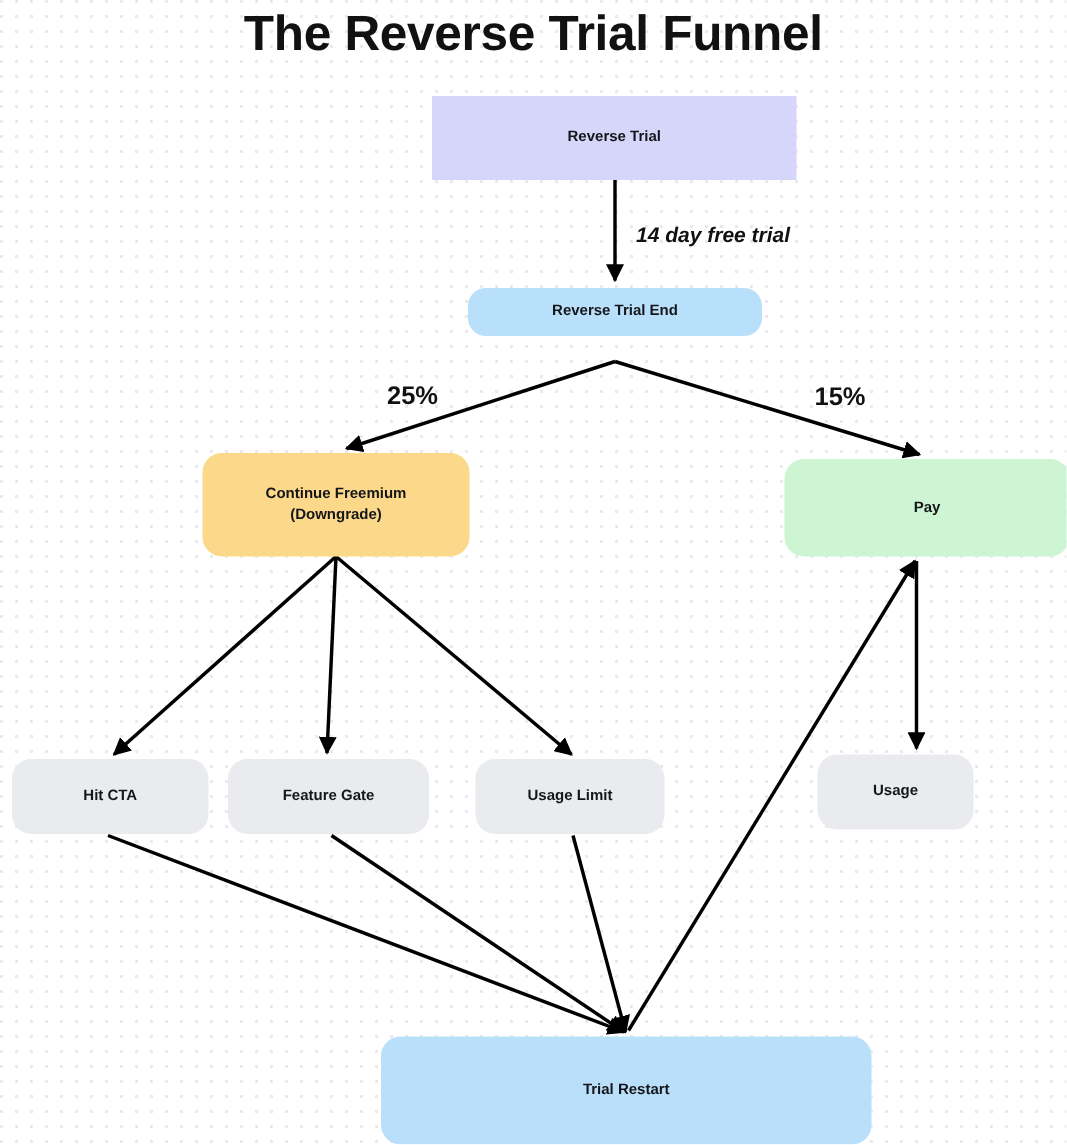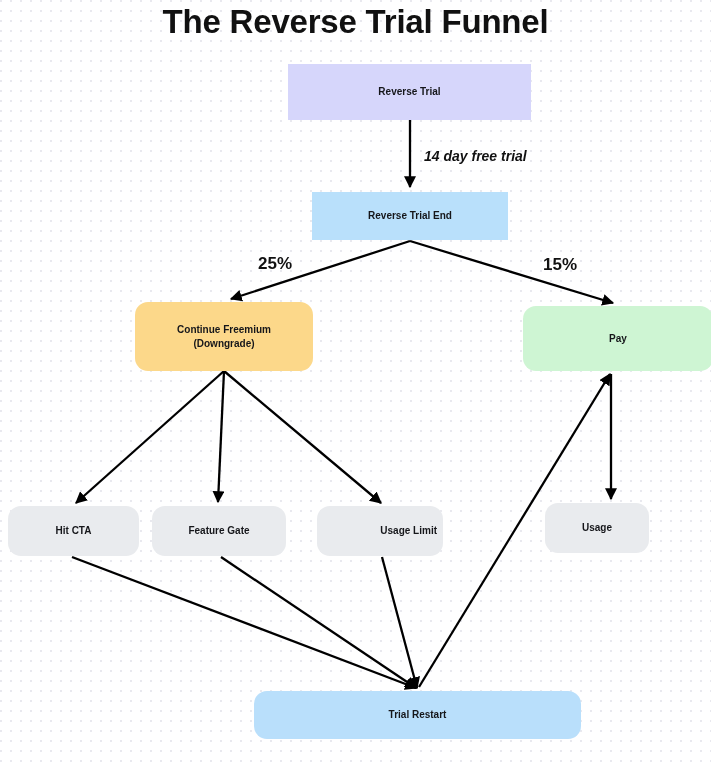--- a/index.html
+++ b/index.html
@@ -55,23 +55,23 @@
     color: #15161a;
     line-height: 1.32;
     padding: 2px 6px;
   }
   .n-reverse-trial {
     left: 288px; top: 64px; width: 243px; height: 56px;
     background: #d6d6fb;
     border-radius: 0px;
   }
   .n-reverse-trial-end {
-    left: 312px; top: 192px; width: 196px; height: 48px;
+    left: 312px; top: 192px; width: 196px; height: 32px;
     background: #b9e0fb;
-    border-radius: 0;
+    border-radius: 12px;
   }
   .n-continue-freemium {
     left: 135px; top: 302px; width: 178px; height: 69px;
     background: #fcd88a;
     border-radius: 13px;
   }
   .n-pay {
     left: 523px; top: 306px; width: 190px; height: 65px;
     background: #cef5d3;
     border-radius: 13px;
@@ -83,29 +83,28 @@
   }
   .n-feature-gate {
     left: 152px; top: 506px; width: 134px; height: 50px;
     background: #e9ebee;
     border-radius: 13px;
   }
   .n-usage-limit {
     left: 317px; top: 506px; width: 126px; height: 50px;
     background: #e9ebee;
     border-radius: 13px;
-    justify-content: flex-end;
   }
   .n-usage {
     left: 545px; top: 503px; width: 104px; height: 50px;
     background: #e9ebee;
     border-radius: 13px;
   }
   .n-trial-restart {
-    left: 254px; top: 691px; width: 327px; height: 48px;
+    left: 254px; top: 691px; width: 327px; height: 72px;
     background: #b9dffb;
     border-radius: 13px;
   }
   .edge-label {
     position: absolute;
     font-size: 12px;
     font-weight: bold;
     color: #111111;
     white-space: nowrap;
   }

